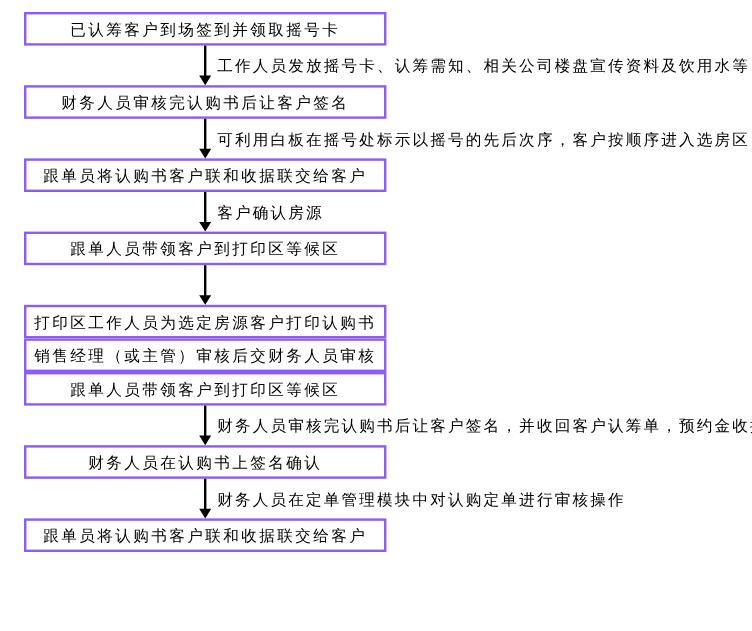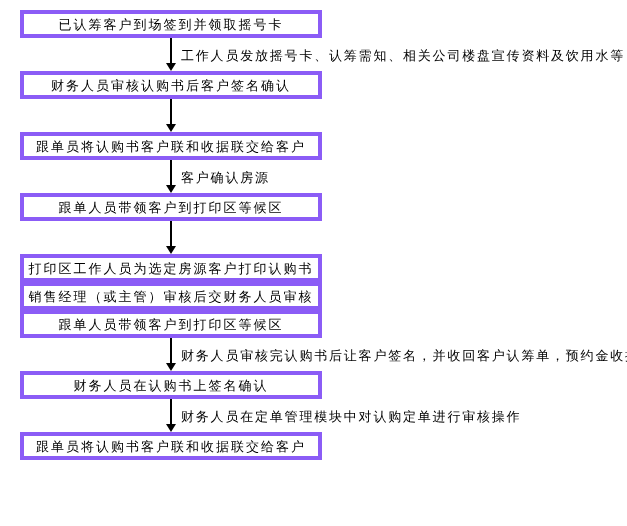--- a/index.html
+++ b/index.html
@@ -15,21 +15,21 @@
     position: relative;
     width: 627px;
     padding-top: 10px;
     box-sizing: border-box;
   }
   .step-box {
     box-sizing: border-box;
     margin-left: 20px;
     width: 302px;
     height: 28px;
-    border: 4px solid #8b5cf6;
+    border: 2px solid #8b5cf6;
     background: #ffffff;
     display: flex;
     align-items: center;
     justify-content: center;
   }
   .step-box .box-label {
     font-size: 13px;
     letter-spacing: 2px;
     color: #000000;
     white-space: nowrap;
@@ -87,27 +87,28 @@
   </div>
   <div class="connector">
     <div class="arrow">
       <div class="arrow-line"></div>
       <div class="arrow-head"></div>
     </div>
     <span class="conn-label">工作人员发放摇号卡、认筹需知、相关公司楼盘宣传资料及饮用水等</span>
   </div>
 
   <div class="step-box">
-    <span class="box-label">财务人员审核认购书后客户签名确认</span>
+    <span class="box-label">财务人员审核完认购书后让客户签名</span>
   </div>
   <div class="connector">
     <div class="arrow">
       <div class="arrow-line"></div>
       <div class="arrow-head"></div>
     </div>
+    <span class="conn-label">可利用白板在摇号处标示以摇号的先后次序，客户按顺序进入选房区</span>
   </div>
 
   <div class="step-box">
     <span class="box-label">跟单员将认购书客户联和收据联交给客户</span>
   </div>
   <div class="connector">
     <div class="arrow">
       <div class="arrow-line"></div>
       <div class="arrow-head"></div>
     </div>

